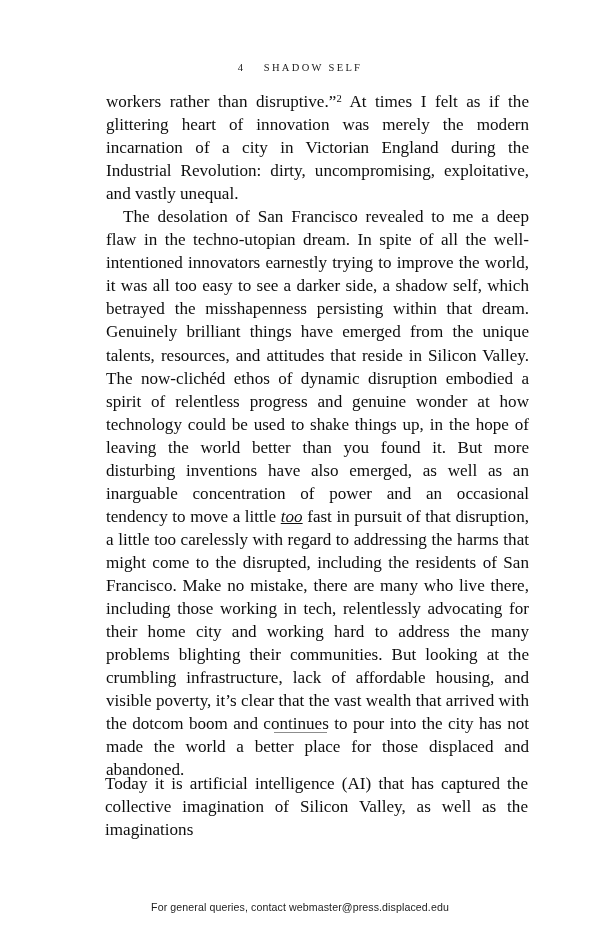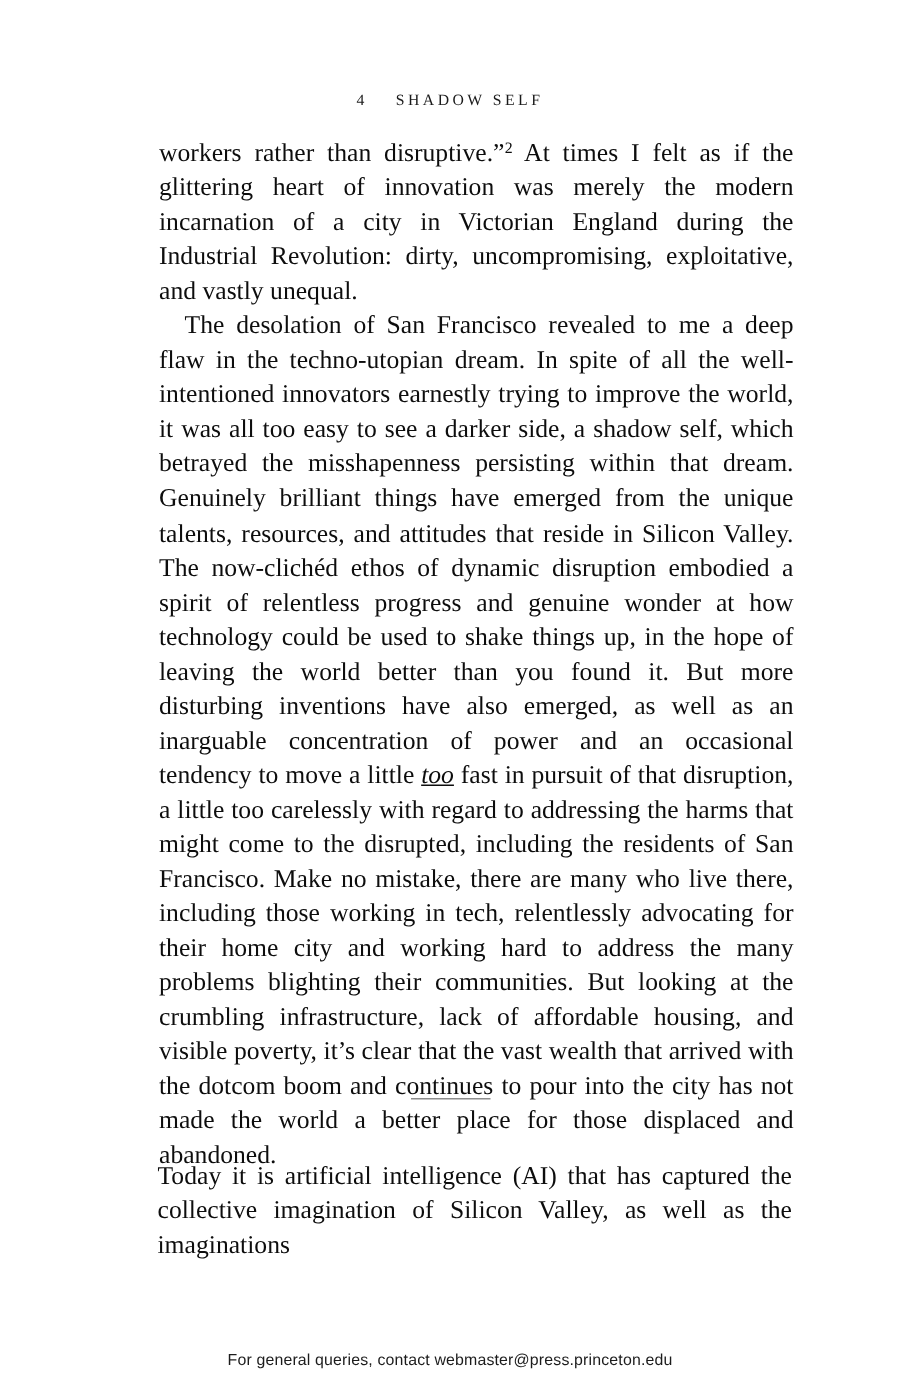--- a/index.html
+++ b/index.html
@@ -146,15 +146,15 @@
   </div>
 
   <div class="divider-wrap">
     <div class="divider"></div>
   </div>
 
   <div class="tail-block">
     <p class="para continues">Today it is artificial intelligence (AI) that has captured the collective imagination of Silicon Valley, as well as the imaginations</p>
   </div>
 
-  <div class="footer">For general queries, contact webmaster@press.princeton.edu</div>
+  <div class="footer">For general queries, contact webmaster@press.displaced.edu</div>
 
 </div>
 
 </body></html>

